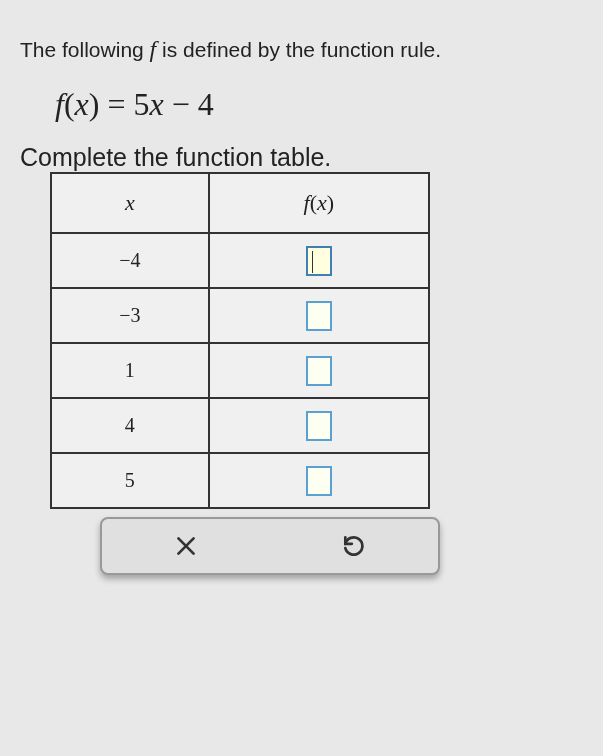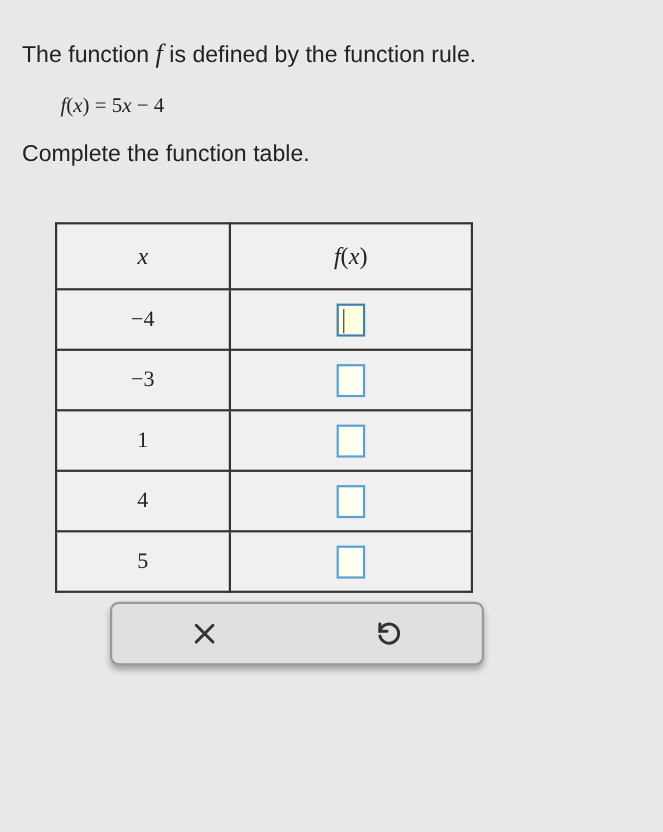--- a/index.html
+++ b/index.html
@@ -21,34 +21,33 @@
       line-height: 1.6;
       margin-bottom: 18px;
     }
     .italic-f {
       font-style: italic;
       font-family: "Times New Roman", serif;
       font-size: 24px;
     }
     .equation {
       font-family: "Times New Roman", serif;
-      font-size: 19px;
+      font-size: 32px;
       font-style: italic;
       margin-left: 35px;
       margin-bottom: 20px;
     }
     .equation .paren {
       font-style: normal;
     }
     .equation .num {
       font-style: normal;
     }
     .sub-prompt {
-      font-size: 21px;
-      margin-bottom: 50px;
+      font-size: 25px;
     }
     .table-wrap {
       margin-left: 30px;
       width: 380px;
     }
     table {
       border-collapse: collapse;
       width: 100%;
       background: #f0f0f0;
     }
@@ -119,21 +118,21 @@
     }
     .btn svg {
       width: 26px;
       height: 26px;
     }
   </style>
 </head>
 <body>
 
 <div class="prompt-text">
-  <span>The function </span><span class="italic-f">f</span><span> is defined by the function rule.</span>
+  <span>The following </span><span class="italic-f">f</span><span> is defined by the function rule.</span>
 </div>
 
 <div class="equation">
   <span>f</span><span class="paren">(</span><span>x</span><span class="paren">)</span><span class="num"> = </span><span class="num">5</span><span>x</span><span class="num"> − </span><span class="num">4</span>
 </div>
 
 <div class="sub-prompt">Complete the function table.</div>
 
 <div class="table-wrap">
   <table>

